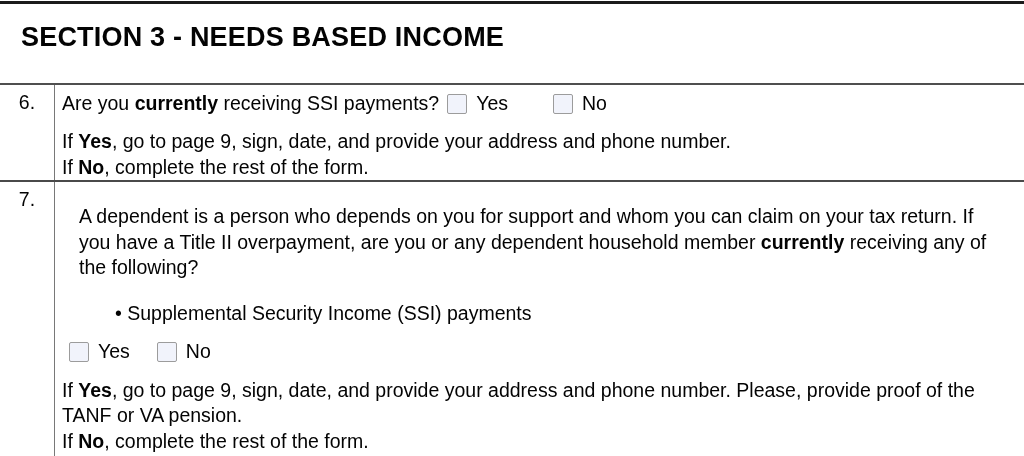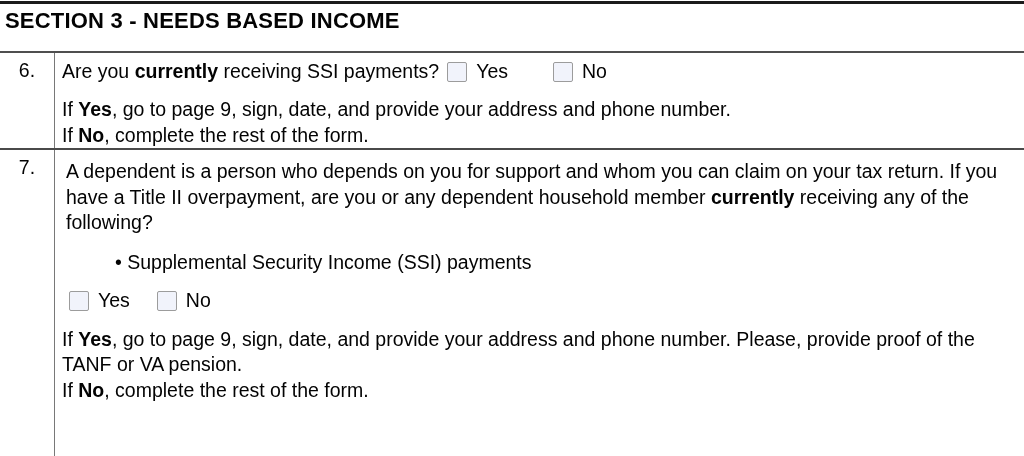--- a/index.html
+++ b/index.html
@@ -6,22 +6,22 @@
   .page {
     width: 1024px; height: 456px;
     position: relative; overflow: hidden;
     background: #ffffff;
     color: #030303;
     font-family: "Liberation Sans", "DejaVu Sans", sans-serif;
     font-size: 19.5px;
   }
   .top-rule { height: 3px; background: #1b1b1b; margin-top: 1px; }
   .section-title {
-    font-size: 22px; font-weight: bold;
-    margin: 0; padding: 3px 0 16px 5px;
+    font-size: 27px; font-weight: bold;
+    margin: 16px; padding: 3px 0 16px 5px;
     line-height: 28px; letter-spacing: 0.2px;
   }
   .title-rule { height: 2px; background: #4f4f4f; }
 
   .qrow { display: flex; }
   .qrow-6 { height: 95px; border-bottom: 2px solid #4a4a4a; }
   .qrow-7 { height: 319px; }
 
   .qnum {
     flex: 0 0 55px; box-sizing: border-box;
@@ -43,21 +43,21 @@
     cursor: pointer;
   }
   .q6-cb1 { margin-left: 8px; }
   .q6-cb2 { margin-left: 45px; }
   .q7-cb1 { margin-left: 7px; }
   .q7-cb2 { margin-left: 27px; }
   .optlabel { margin-left: 9px; }
 
   .instr { margin: 12px 0 0 0; }
   .instr-7 { margin-top: 15px; }
-  .para { margin: 4px; }
+  .para { margin: 17px; }
 
   .bullets { list-style: none; margin: 11px 0 0 0; padding: 0 0 0 53px; }
   .bullets li { line-height: 30px; margin-top: 8px; }
   .bullets li::before { content: "\2022\00a0"; }
 
   .opts-row { display: flex; align-items: center; margin-top: 13px; height: 22px; }
 
   b, .bold { font-weight: bold; }
 </style>
 </head>

